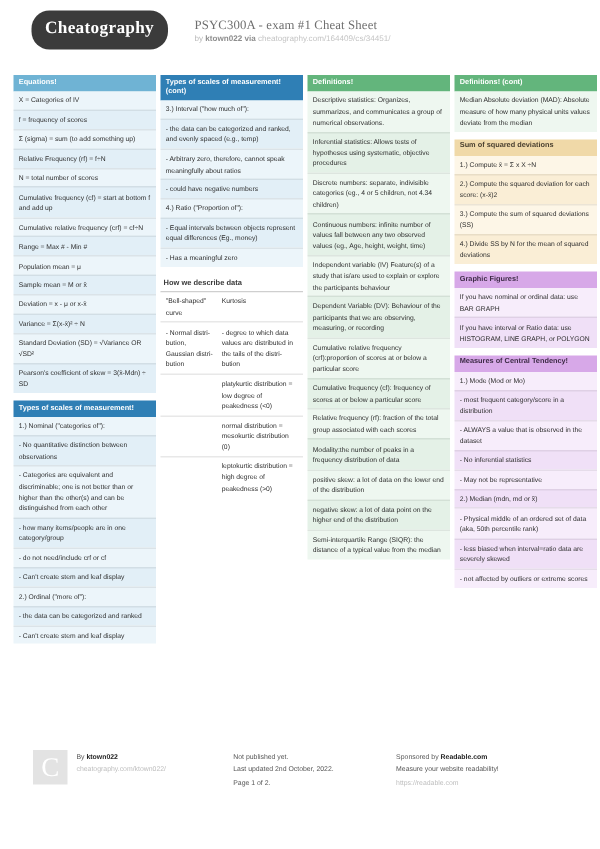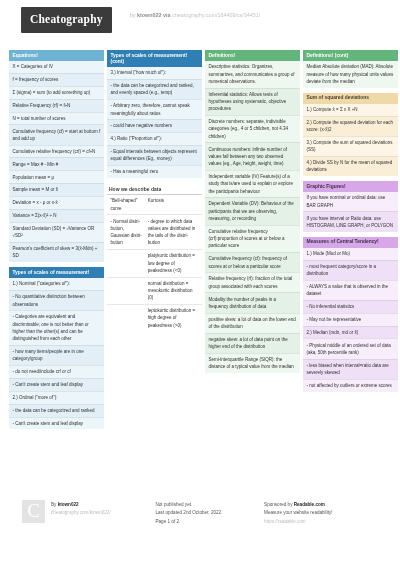--- a/index.html
+++ b/index.html
@@ -11,21 +11,21 @@
   }
   .page { width: 400px; height: 566px; padding: 7px 5px 0 5px; position: relative; }
 
   
   .header { display: flex; align-items: flex-start; height: 38px; padding-left: 16px; }
   .logo {
     background: #3b3b3b; color: #ffffff;
     font-family: "Liberation Serif", serif;
     font-weight: bold; font-size: 11.5px;
     padding: 7px 9px 7px 9px; letter-spacing: .2px;
-    line-height: 1; border-radius: 1px;
+    line-height: 1; border-radius: 12px;
     white-space: nowrap;
   }
   .title-wrap { margin-left: 18px; padding-top: 4px; }
   .doc-title {
     font-family: "Liberation Serif", serif;
     font-size: 8.5px; color: #6f6f6f; letter-spacing: .1px; line-height: 1.25;
     white-space: nowrap;
   }
   .byline { font-size: 5.4px; color: #b9b9b9; line-height: 1.5; white-space: nowrap; }
   .byline b { color: #8e8e8e; }
@@ -97,20 +97,21 @@
   .ftxt .muted { color: #bdbdbd; }
 </style>
 </head>
 <body>
 
 <div class="page">
 
   <div class="header">
     <div class="logo">Cheatography</div>
     <div class="title-wrap">
+      <div class="doc-title">PSYC300A - exam #1 Cheat Sheet</div>
       <div class="byline">
         <span>by</span>
         <b>ktown022</b>
         <b>via</b>
         <span class="lnk">cheatography.com/164409/cs/34451/</span>
       </div>
     </div>
   </div>
 
   <div class="cols">

